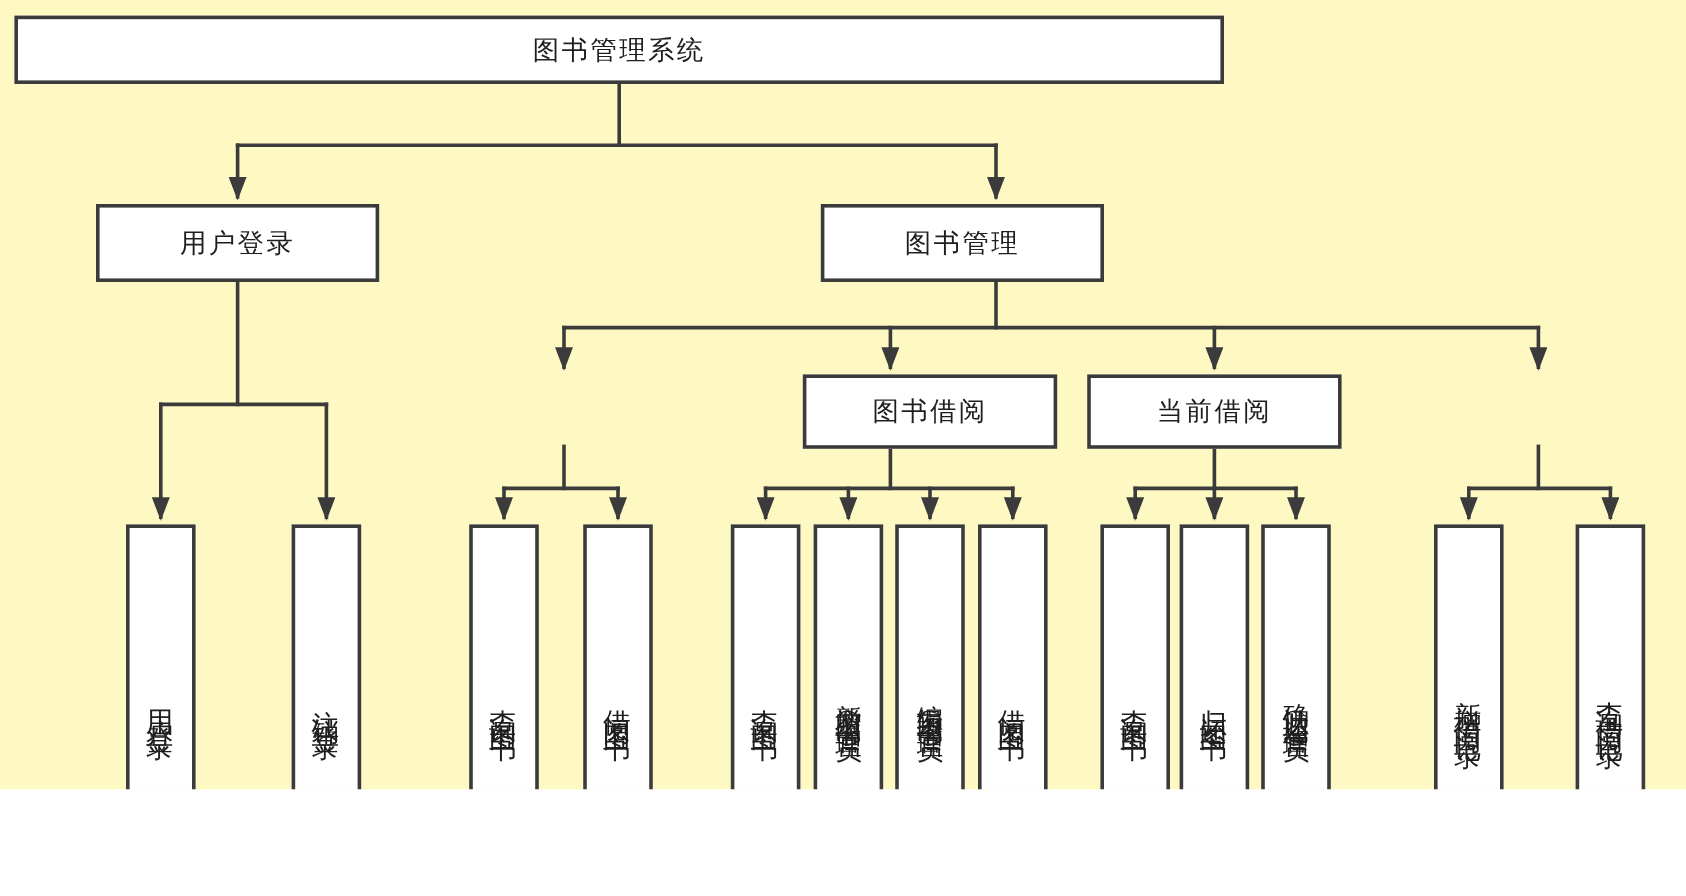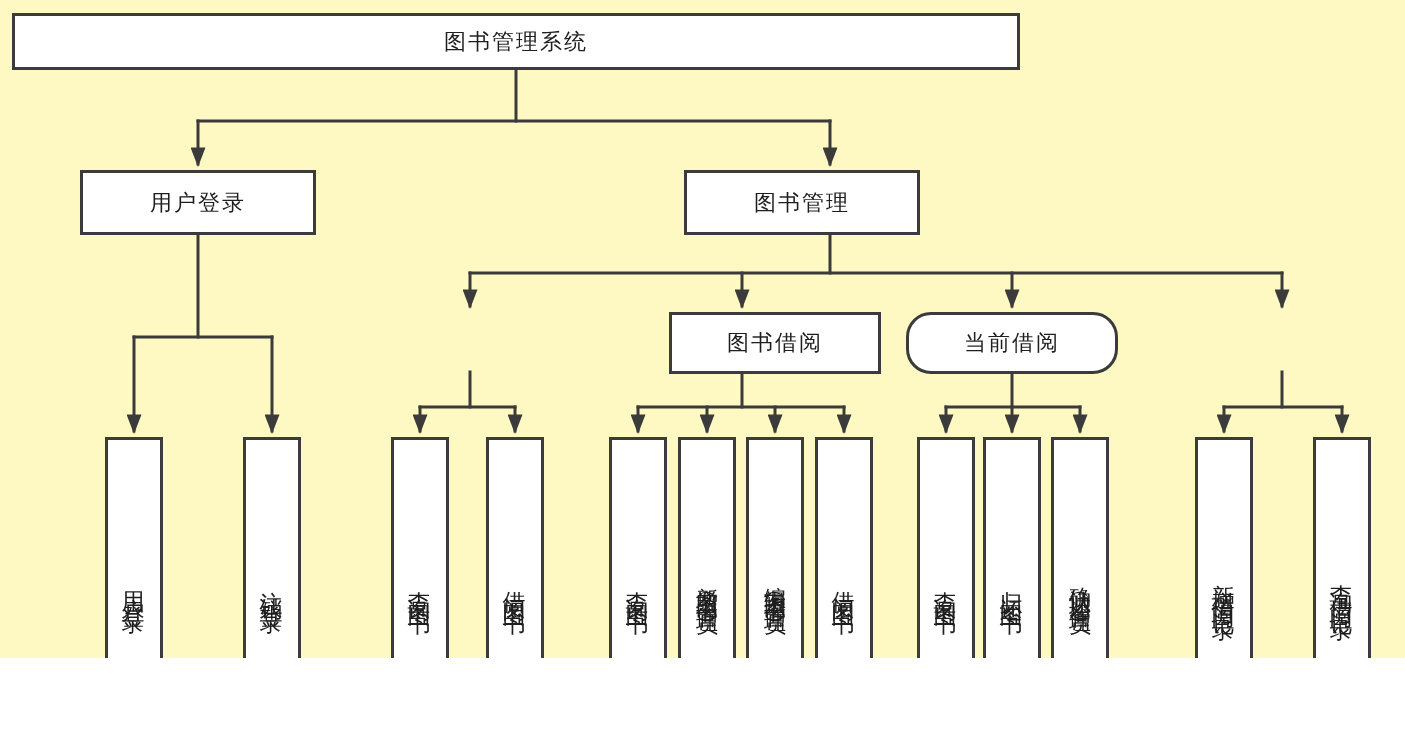--- a/index.html
+++ b/index.html
@@ -124,21 +124,21 @@
   <div class="box lvl2-box" style="left:80px;">
     <span class="h-label">用户登录</span>
   </div>
   <div class="box lvl2-box" style="left:684px;">
     <span class="h-label">图书管理</span>
   </div>
 
   <div class="box lvl3-box" style="left:636px;margin-left:33px;">
     <span class="h-label">图书借阅</span>
   </div>
-  <div class="box lvl3-box" style="left:906px;border-radius:25px;">
+  <div class="box lvl3-box" style="left:906px;">
     <span class="h-label">当前借阅</span>
   </div>
 
   <div class="box leaf" style="left:105px;">用户登录</div>
   <div class="box leaf" style="left:243px;">注销登录</div>
 
   <div class="box leaf" style="left:391px;">查询图书</div>
   <div class="box leaf" style="left:486px;">借阅图书</div>
 
   <div class="box leaf" style="left:609px;">查询图书</div>

